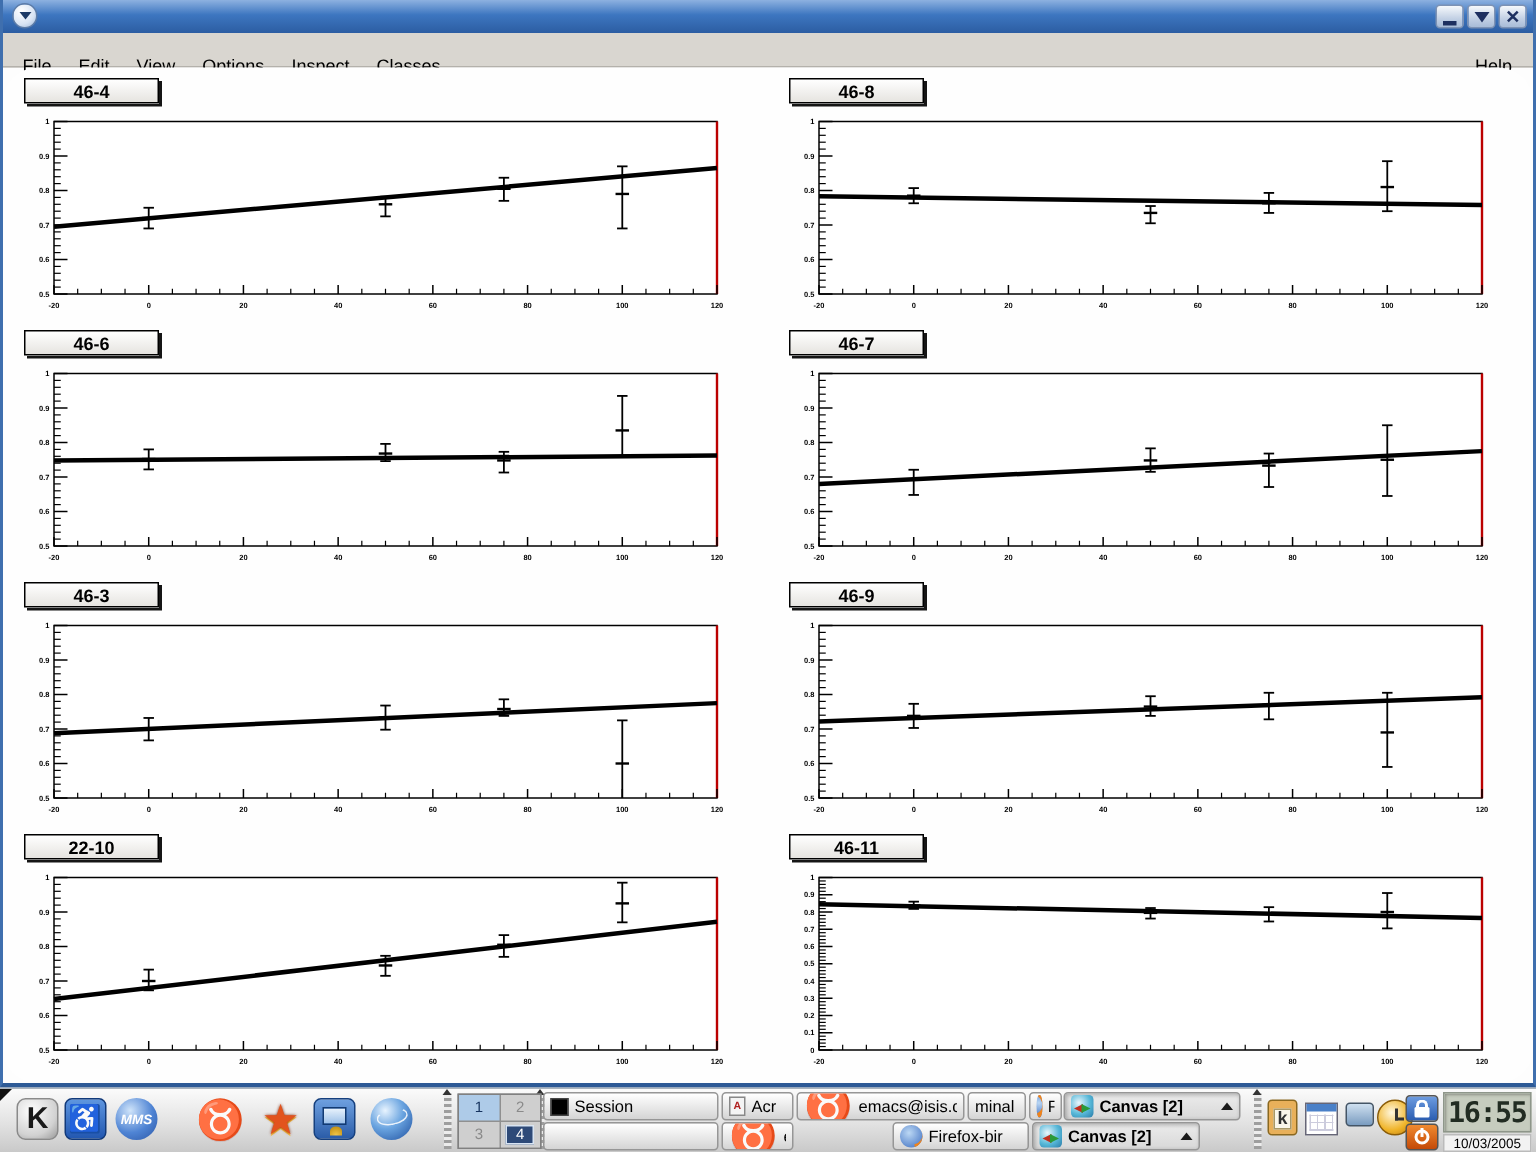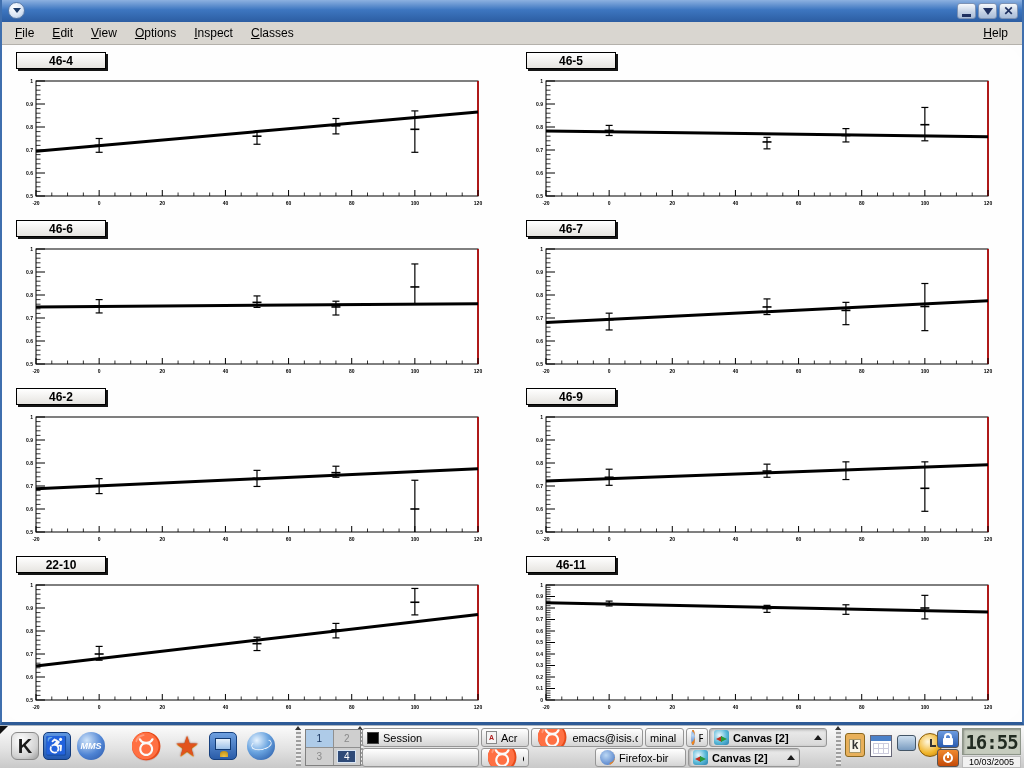--- a/index.html
+++ b/index.html
@@ -43,21 +43,21 @@
     color:#1e3060; font-size:10px; font-weight:bold;
   }
   .g-min { width:9px; height:3px; background:#1e3060; margin-top:8px; }
   .g-max { width:0; height:0; border-left:5px solid transparent; border-right:5px solid transparent; border-top:7px solid #1e3060; }
   .g-close { font-size:12px; line-height:1; font-weight:bold; }
 
   .menubar {
     position:relative; height:23px; background:#d9d6d0; border-bottom:1px solid #b4b1ab;
     display:flex; align-items:center; font-size:12px; padding-left:4px; color:#000;
   }
-  .menu-item { padding:0 9px; line-height:22px; height:22px; }
+  .menu-item { padding:11px 9px; line-height:22px; height:22px; }
   .menu-item.help { position:absolute; right:5px; }
 
   
   .canvas {
     position:absolute; left:0; top:45px; width:1020px; height:677px; background:#fefefe;
     display:grid; grid-template-columns:510px 510px; grid-auto-rows:168px; padding-top:3px;border-radius:23px;
   }
   .pad { position:relative; width:510px; height:168px; }
   .pave-label {
     position:absolute; left:14px; top:4px; width:90px; height:17px;
@@ -375,21 +375,21 @@
           <line x1="250.5" y1="93.95" x2="259.5" y2="93.95" stroke="#000" stroke-width="1.6"></line>
           <line x1="333.92857142857144" y1="80.60999999999999" x2="333.92857142857144" y2="93.95" stroke="#000" stroke-width="1.2"></line>
           <line x1="330.42857142857144" y1="80.60999999999999" x2="337.42857142857144" y2="80.60999999999999" stroke="#000" stroke-width="1.2"></line>
           <line x1="330.42857142857144" y1="93.95" x2="337.42857142857144" y2="93.95" stroke="#000" stroke-width="1.2"></line>
           <line x1="329.42857142857144" y1="87.50999999999999" x2="338.42857142857144" y2="87.50999999999999" stroke="#000" stroke-width="1.6"></line>
           <line x1="412.85714285714283" y1="59.45" x2="412.85714285714283" y2="92.80000000000001" stroke="#000" stroke-width="1.2"></line>
           <line x1="409.35714285714283" y1="59.45" x2="416.35714285714283" y2="59.45" stroke="#000" stroke-width="1.2"></line>
           <line x1="409.35714285714283" y1="92.80000000000001" x2="416.35714285714283" y2="92.80000000000001" stroke="#000" stroke-width="1.2"></line>
           <line x1="408.35714285714283" y1="76.69999999999999" x2="417.35714285714283" y2="76.69999999999999" stroke="#000" stroke-width="1.6"></line>
         </svg>
-        <div class="pave-label">46-5</div>
+        <div class="pave-label">46-8</div>
       </div>
       <div class="pad">
         <svg class="plot" width="510" height="168" viewBox="0 0 510 168">
           <rect x="34" y="33" width="442" height="115" fill="#ffffff" stroke="#000000" stroke-width="1"></rect>
           <line x1="476" y1="33" x2="476" y2="148" stroke="#bb0000" stroke-width="1.6"></line>
           <line x1="34" y1="148" x2="43" y2="148" stroke="#000" stroke-width="1"></line>
           <text x="31" y="149.8" text-anchor="end" font-size="5" font-weight="bold" fill="#000">0.5</text>
           <line x1="34" y1="125" x2="43" y2="125" stroke="#000" stroke-width="1"></line>
           <text x="31" y="126.8" text-anchor="end" font-size="5" font-weight="bold" fill="#000">0.6</text>
           <line x1="34" y1="102" x2="43" y2="102" stroke="#000" stroke-width="1"></line>
@@ -653,21 +653,21 @@
           <line x1="251.5" y1="102.46000000000001" x2="258.5" y2="102.46000000000001" stroke="#000" stroke-width="1.2"></line>
           <line x1="250.5" y1="94.41" x2="259.5" y2="94.41" stroke="#000" stroke-width="1.6"></line>
           <line x1="333.92857142857144" y1="82.22" x2="333.92857142857144" y2="93.26" stroke="#000" stroke-width="1.2"></line>
           <line x1="330.42857142857144" y1="82.22" x2="337.42857142857144" y2="82.22" stroke="#000" stroke-width="1.2"></line>
           <line x1="330.42857142857144" y1="93.26" x2="337.42857142857144" y2="93.26" stroke="#000" stroke-width="1.2"></line>
           <line x1="329.42857142857144" y1="88.66" x2="338.42857142857144" y2="88.66" stroke="#000" stroke-width="1.6"></line>
           <line x1="412.85714285714283" y1="96.25" x2="412.85714285714283" y2="148" stroke="#000" stroke-width="1.2"></line>
           <line x1="409.35714285714283" y1="96.25" x2="416.35714285714283" y2="96.25" stroke="#000" stroke-width="1.2"></line>
           <line x1="408.35714285714283" y1="125" x2="417.35714285714283" y2="125" stroke="#000" stroke-width="1.6"></line>
         </svg>
-        <div class="pave-label">46-2</div>
+        <div class="pave-label">46-3</div>
       </div>
       <div class="pad">
         <svg class="plot" width="510" height="168" viewBox="0 0 510 168">
           <rect x="34" y="33" width="442" height="115" fill="#ffffff" stroke="#000000" stroke-width="1"></rect>
           <line x1="476" y1="33" x2="476" y2="148" stroke="#bb0000" stroke-width="1.6"></line>
           <line x1="34" y1="148" x2="43" y2="148" stroke="#000" stroke-width="1"></line>
           <text x="31" y="149.8" text-anchor="end" font-size="5" font-weight="bold" fill="#000">0.5</text>
           <line x1="34" y1="125" x2="43" y2="125" stroke="#000" stroke-width="1"></line>
           <text x="31" y="126.8" text-anchor="end" font-size="5" font-weight="bold" fill="#000">0.6</text>
           <line x1="34" y1="102" x2="43" y2="102" stroke="#000" stroke-width="1"></line>

